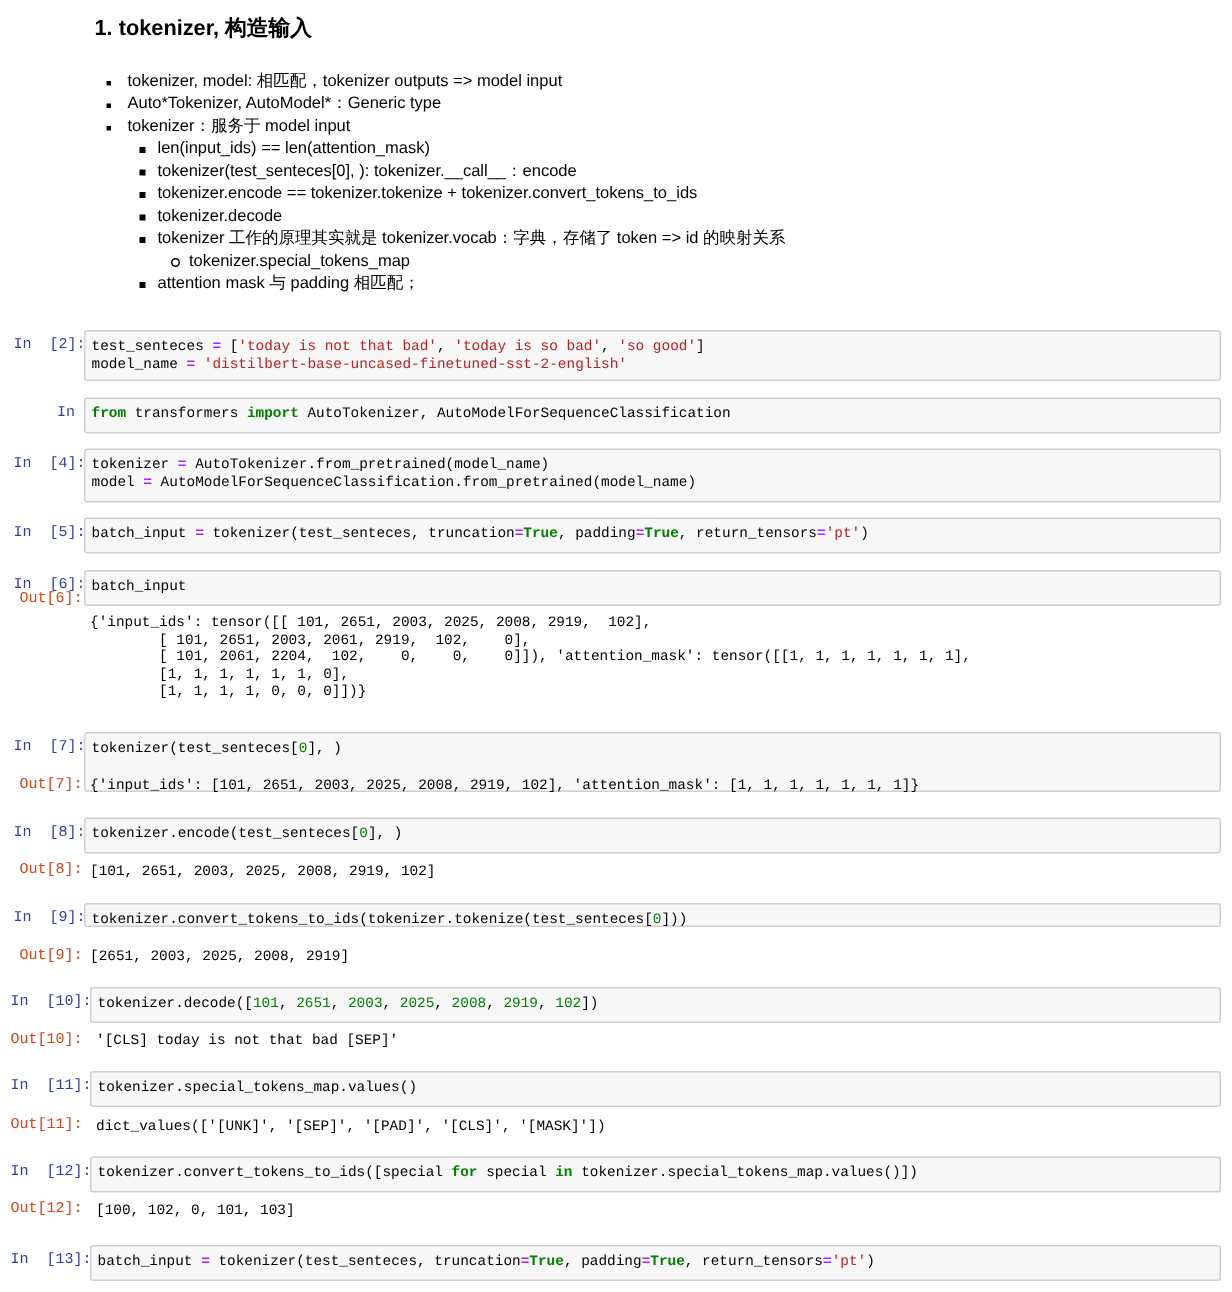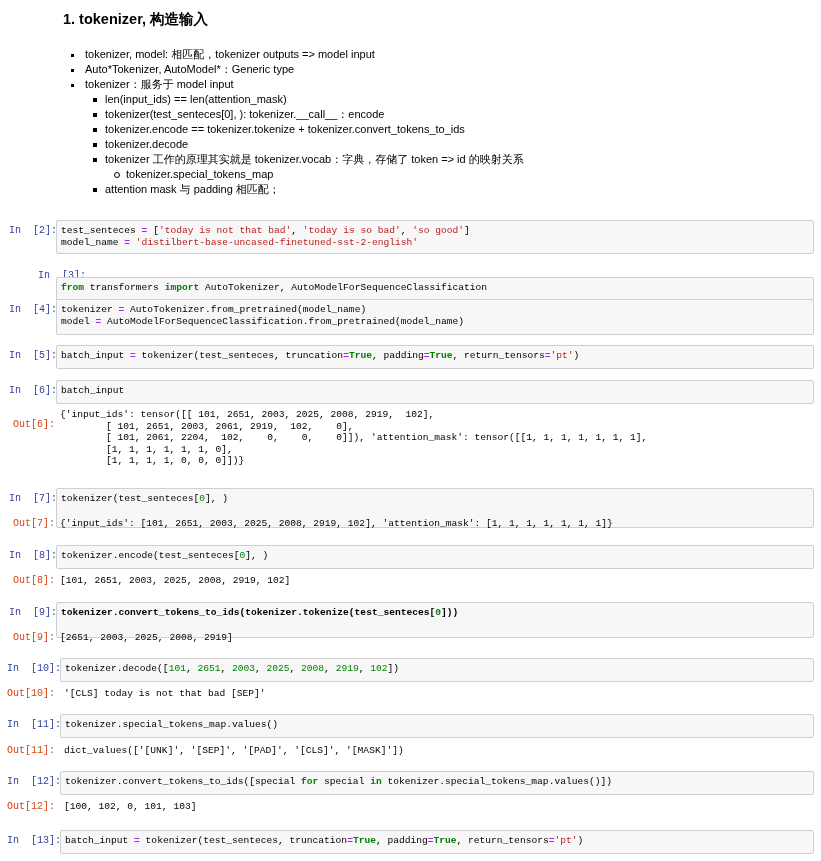--- a/index.html
+++ b/index.html
@@ -47,56 +47,56 @@
 </div>
 
 <div id="cells">
     <div class="cell">
       <div class="prompt in" style="left: 9px; top: 225px;">In  [2]:</div>
       <div class="input-box" style="left: 56px; top: 220px; height: 34px;"><span>test_senteces </span><span class="op">=</span><span> [</span><span class="str">'today is not that bad'</span><span>, </span><span class="str">'today is so bad'</span><span>, </span><span class="str">'so good'</span><span>]</span>
 <span>model_name </span><span class="op">=</span><span class="str"> 'distilbert-base-uncased-finetuned-sst-2-english'</span></div>
     </div>
     <div class="cell">
       <div class="prompt in" style="left: 9px; top: 270px; margin-left: 29px;">In  [3]:</div>
-      <div class="input-box" style="left: 56px; top: 265px; height: 24px; margin-top: 12px;"><span class="kw">from</span><span> transformers </span><span class="kw">import</span><span> AutoTokenizer, AutoModelForSequenceClassification</span></div>
+      <div class="input-box" style="left: 56px; top: 265px; height: 24px;"><span class="kw">from</span><span> transformers </span><span class="kw">import</span><span> AutoTokenizer, AutoModelForSequenceClassification</span></div>
     </div>
     <div class="cell">
       <div class="prompt in" style="left: 9px; top: 304px;">In  [4]:</div>
       <div class="input-box" style="left: 56px; top: 299px; height: 36px;"><span>tokenizer </span><span class="op">=</span><span> AutoTokenizer.from_pretrained(model_name)</span>
 <span>model </span><span class="op">=</span><span> AutoModelForSequenceClassification.from_pretrained(model_name)</span></div>
     </div>
     <div class="cell">
       <div class="prompt in" style="left: 9px; top: 350px;">In  [5]:</div>
       <div class="input-box" style="left: 56px; top: 345px; height: 24px;"><span>batch_input </span><span class="op">=</span><span> tokenizer(test_senteces, truncation</span><span class="op">=</span><span class="kw">True</span><span>, padding</span><span class="op">=</span><span class="kw">True</span><span>, return_tensors</span><span class="op">=</span><span class="str">'pt'</span><span>)</span></div>
     </div>
     <div class="cell">
       <div class="prompt in" style="left: 9px; top: 385px;">In  [6]:</div>
       <div class="input-box" style="left: 56px; top: 380px; height: 24px;"><span>batch_input</span></div>
-      <div class="prompt out" style="left: 13px; top: 419px;">Out[6]:</div>
+      <div class="prompt out" style="left: 13px; top: 394px;">Out[6]:</div>
       <div class="output" style="left: 60px; top: 409px;">{'input_ids': tensor([[ 101, 2651, 2003, 2025, 2008, 2919,  102],
         [ 101, 2651, 2003, 2061, 2919,  102,    0],
         [ 101, 2061, 2204,  102,    0,    0,    0]]), 'attention_mask': tensor([[1, 1, 1, 1, 1, 1, 1],
         [1, 1, 1, 1, 1, 1, 0],
         [1, 1, 1, 1, 0, 0, 0]])}</div>
     </div>
     <div class="cell">
       <div class="prompt in" style="left: 9px; top: 493px;">In  [7]:</div>
       <div class="input-box" style="left: 56px; top: 488px; height: 40px;"><span>tokenizer(test_senteces[</span><span class="num">0</span><span>], )</span></div>
       <div class="prompt out" style="left: 13px; top: 518px;">Out[7]:</div>
       <div class="output" style="left: 60px; top: 518px;">{'input_ids': [101, 2651, 2003, 2025, 2008, 2919, 102], 'attention_mask': [1, 1, 1, 1, 1, 1, 1]}</div>
     </div>
     <div class="cell">
       <div class="prompt in" style="left: 9px; top: 550px;">In  [8]:</div>
       <div class="input-box" style="left: 56px; top: 545px; height: 24px;"><span>tokenizer.encode(test_senteces[</span><span class="num">0</span><span>], )</span></div>
       <div class="prompt out" style="left: 13px; top: 575px;">Out[8]:</div>
       <div class="output" style="left: 60px; top: 575px;">[101, 2651, 2003, 2025, 2008, 2919, 102]</div>
     </div>
     <div class="cell">
       <div class="prompt in" style="left: 9px; top: 607px;">In  [9]:</div>
-      <div class="input-box" style="left: 56px; top: 602px; height: 36px; font-weight: bold;"><span>tokenizer.convert_tokens_to_ids(tokenizer.tokenize(test_senteces[</span><span class="num">0</span><span>]))</span></div>
+      <div class="input-box" style="left: 56px; top: 602px; height: 16px;"><span>tokenizer.convert_tokens_to_ids(tokenizer.tokenize(test_senteces[</span><span class="num">0</span><span>]))</span></div>
       <div class="prompt out" style="left: 13px; top: 632px;">Out[9]:</div>
       <div class="output" style="left: 60px; top: 632px;">[2651, 2003, 2025, 2008, 2919]</div>
     </div>
     <div class="cell">
       <div class="prompt in" style="left: 7px; top: 663px;">In  [10]:</div>
       <div class="input-box" style="left: 60px; top: 658px; height: 24px;"><span>tokenizer.decode([</span><span class="num">101</span><span>, </span><span class="num">2651</span><span>, </span><span class="num">2003</span><span>, </span><span class="num">2025</span><span>, </span><span class="num">2008</span><span>, </span><span class="num">2919</span><span>, </span><span class="num">102</span><span>])</span></div>
       <div class="prompt out" style="left: 7px; top: 688px;">Out[10]:</div>
       <div class="output" style="left: 64px; top: 688px;">'[CLS] today is not that bad [SEP]'</div>
     </div>
     <div class="cell">

